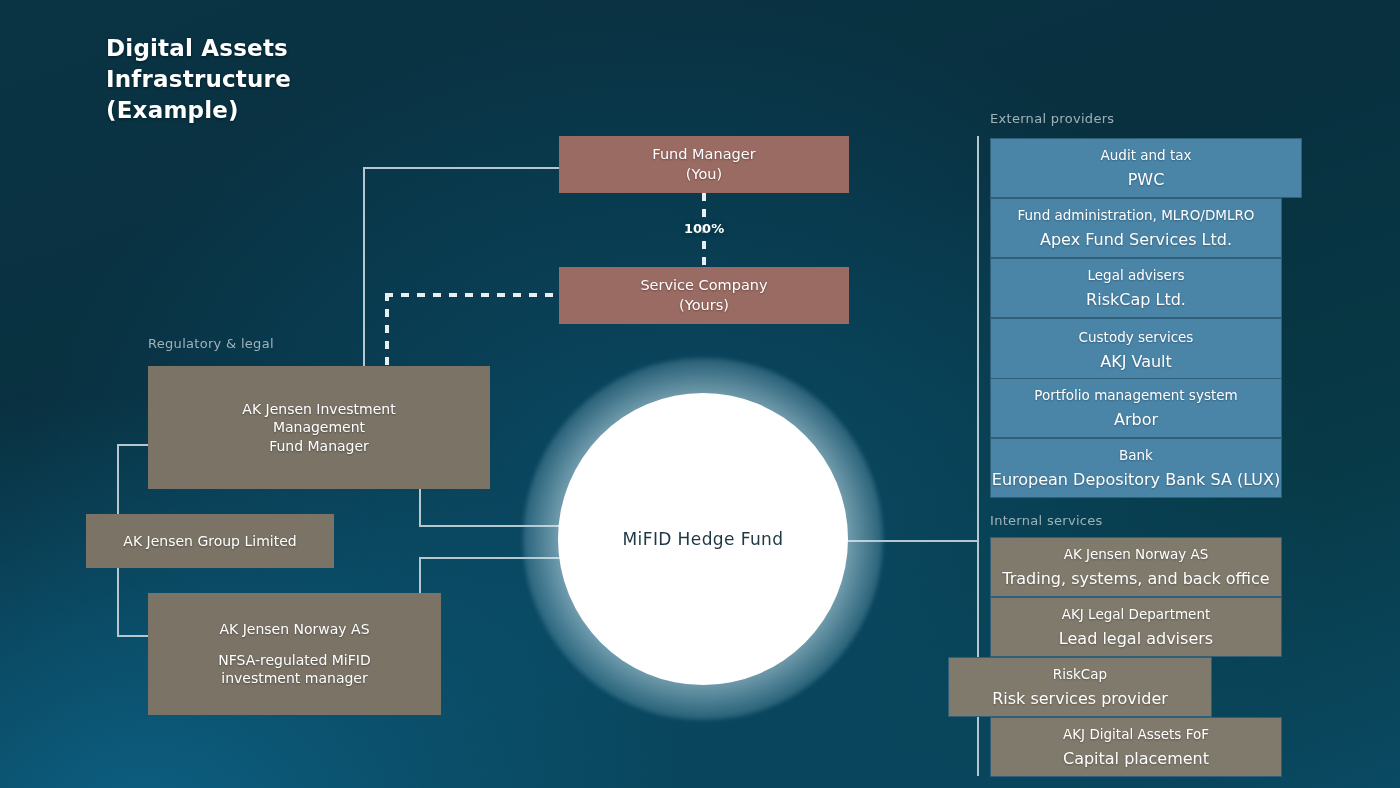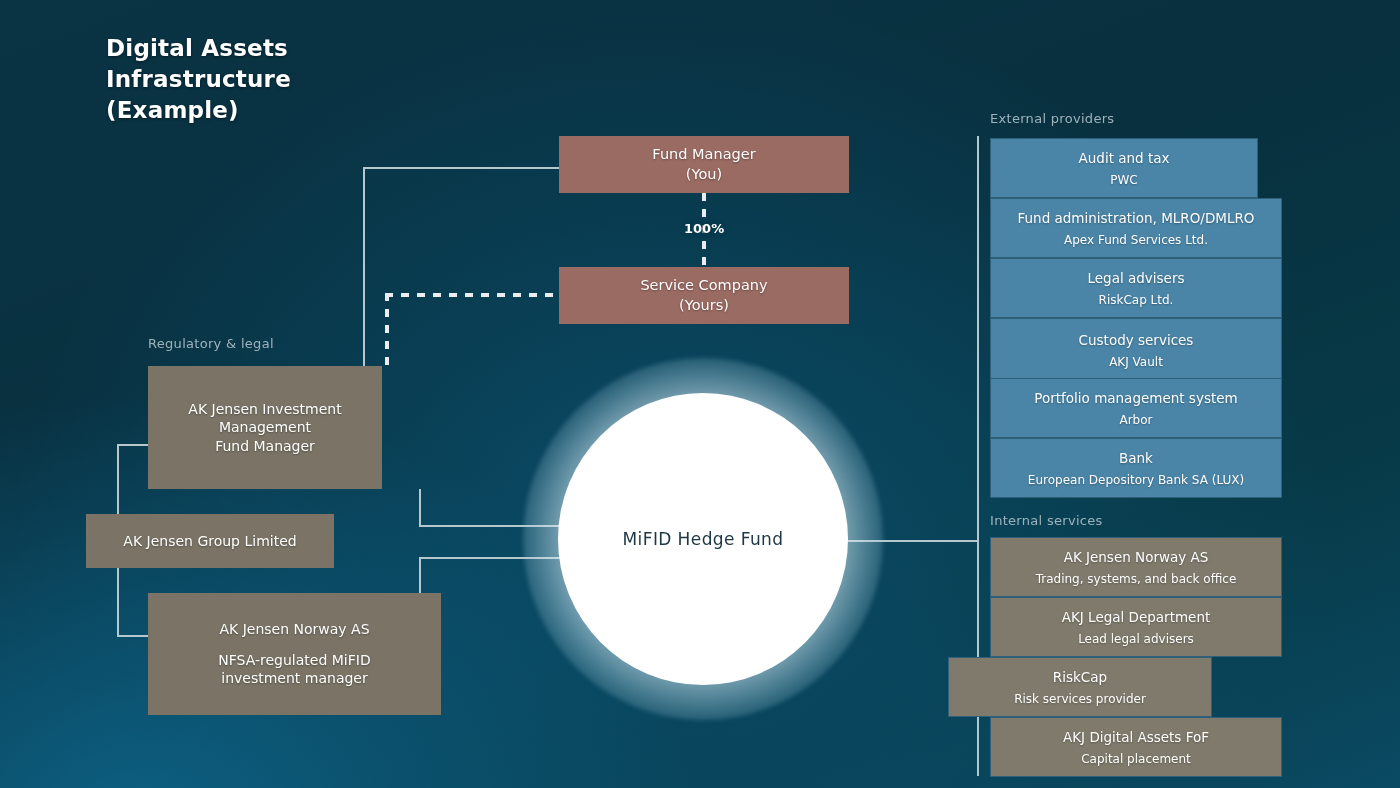--- a/index.html
+++ b/index.html
@@ -70,21 +70,21 @@
     box-sizing: border-box;
     display: flex;
     flex-direction: column;
     align-items: center;
     justify-content: center;
     text-align: center;
     color: #ffffff;
     text-shadow: 0 1px 2px rgba(0,0,0,0.30);
   }
   .panel-row .r-title { font-size: 13.5px; margin-bottom: 7px; }
-  .panel-row .r-sub   { font-size: 12px; }
+  .panel-row .r-sub   { font-size: 16px; }
 
   
   .hub-glow {
     position: absolute;
     left: 523px;
     top: 358px;
     width: 360px;
     height: 362px;
     border-radius: 50%;
     background: radial-gradient(circle at 50% 50%,
@@ -185,39 +185,39 @@
     <span class="line2">(You)</span>
   </div>
 
   <div class="box box-mauve" style="left:559px; top:267px; width:290px; height:57px;">
     <span class="line1">Service Company</span>
     <span class="line2">(Yours)</span>
   </div>
 
   <div class="section-label" style="left:148px; top:336px;">Regulatory &amp; legal</div>
 
-  <div class="box box-tan" style="left:148px; top:366px; width:234px; height:123px;">
+  <div class="box box-tan" style="left:148px; top:366px; width:342px; height:123px;">
     <span class="line1">AK Jensen Investment</span>
     <span class="line1">Management</span>
     <span class="line2">Fund Manager</span>
   </div>
 
   <div class="box box-tan" style="left:86px; top:514px; width:248px; height:54px;">
     <span class="line1">AK Jensen Group Limited</span>
   </div>
 
   <div class="box box-tan" style="left:148px; top:593px; width:293px; height:122px;">
     <span class="line1">AK Jensen Norway AS</span>
     <span class="line2" style="margin-top:12px;">NFSA-regulated MiFID</span>
     <span class="line2">investment manager</span>
   </div>
 
   <div class="section-label" style="left:990px; top:111px;">External providers</div>
 
-  <div class="panel-row box-blue" style="left:990px; top:138px; width:268px; height:60px;">
+  <div class="panel-row box-blue" style="left:990px; top:138px; width:312px; height:60px;">
     <span class="r-title">Audit and tax</span>
     <span class="r-sub">PWC</span>
   </div>
   <div class="panel-row box-blue" style="left:990px; top:198px; width:292px; height:60px;">
     <span class="r-title">Fund administration, MLRO/DMLRO</span>
     <span class="r-sub">Apex Fund Services Ltd.</span>
   </div>
   <div class="panel-row box-blue" style="left:990px; top:258px; width:292px; height:60px;">
     <span class="r-title">Legal advisers</span>
     <span class="r-sub">RiskCap Ltd.</span>

